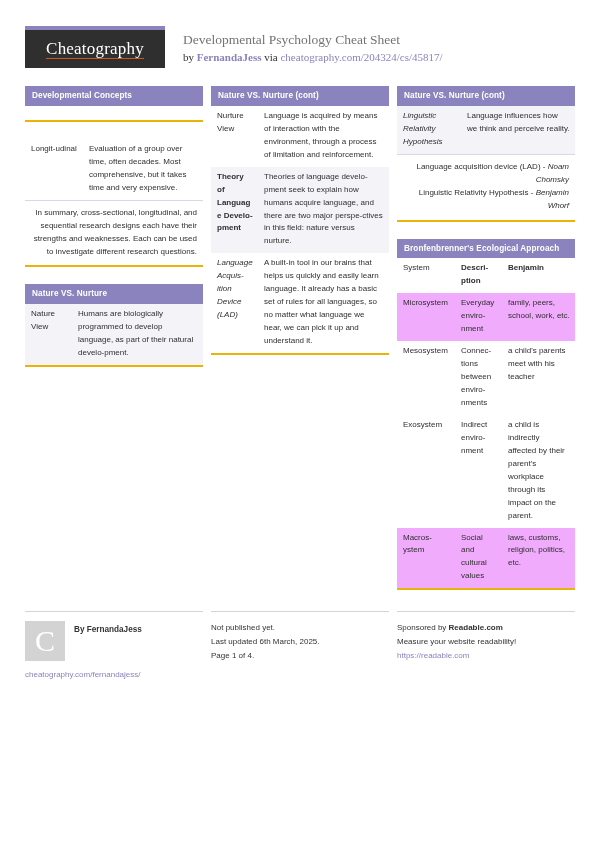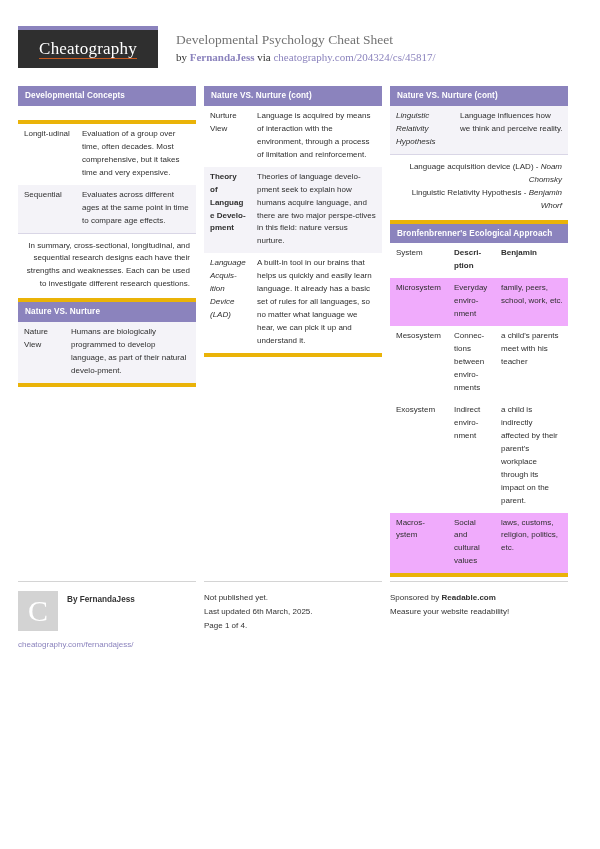--- a/index.html
+++ b/index.html
@@ -9,21 +9,21 @@
     height: 849px;
     background: #ffffff;
     font-family: "Liberation Sans", sans-serif;
     color: #2b2b2b;
     overflow: hidden;
   }
 
   .page {
     width: 600px;
     height: 849px;
-    padding: 26px 25px 0 18px;
+    padding: 26px 25px 0 25px;
     position: relative;
   }
 
   
   .header {
     display: flex;
     align-items: flex-start;
     height: 48px;
     margin-bottom: 12px;
   }
@@ -77,22 +77,22 @@
   
   .columns {
     display: flex;
     gap: 8px;
     align-items: flex-start;
   }
   .col { width: 178px; flex: 0 0 178px; }
 
   
   .card {
-    margin-bottom: 0;
-    border-bottom: 4px solid #eab308;
+    margin-bottom: 17px;
+    border-bottom: 2px solid #eab308;
     background: #ffffff;
   }
   .card-title {
     background: #8b83bd;
     color: #ffffff;
     font-size: 8.2px;
     font-weight: bold;
     padding: 5px 6px 5px 7px;
     line-height: 1.2;
     letter-spacing: .1px;
@@ -228,24 +228,20 @@
         <div class="card-body empty"></div>
       </div>
 
       <div class="card">
         <table class="kv">
           <tbody>
           <tr class="plain">
             <td class="k">Longit-udinal</td>
             <td>Evaluation of a group over time, often decades. Most comprehensive, but it takes time and very expensive.</td>
           </tr>
-          <tr class="shade">
-            <td class="k">Sequential</td>
-            <td>Evaluates across different ages at the same point in time to compare age effects.</td>
-          </tr>
         </tbody>
           </table>
         <div class="note">In summary, cross-sectional, longitudinal, and sequential research designs each have their strengths and weaknesses. Each can be used to investigate different research questions.</div>
       </div>
 
       <div class="card">
         <div class="card-title">Nature VS. Nurture</div>
         <table class="kv">
           <tbody>
               <tr class="shade">
@@ -350,17 +346,20 @@
       <div class="f-line">Not published yet.</div>
       <div class="f-line">Last updated 6th March, 2025.</div>
       <div class="f-line">Page 1 of 4.</div>
     </div>
 
     <div class="fcol">
       <div class="f-line">
         <span>Sponsored by </span><span class="b">Readable.com</span>
       </div>
       <div class="f-line">Measure your website readability!</div>
+      <div class="f-line">
+        <a href="#">https://readable.com</a>
+      </div>
     </div>
 
   </div>
 
 </div>
 
 </body></html>

